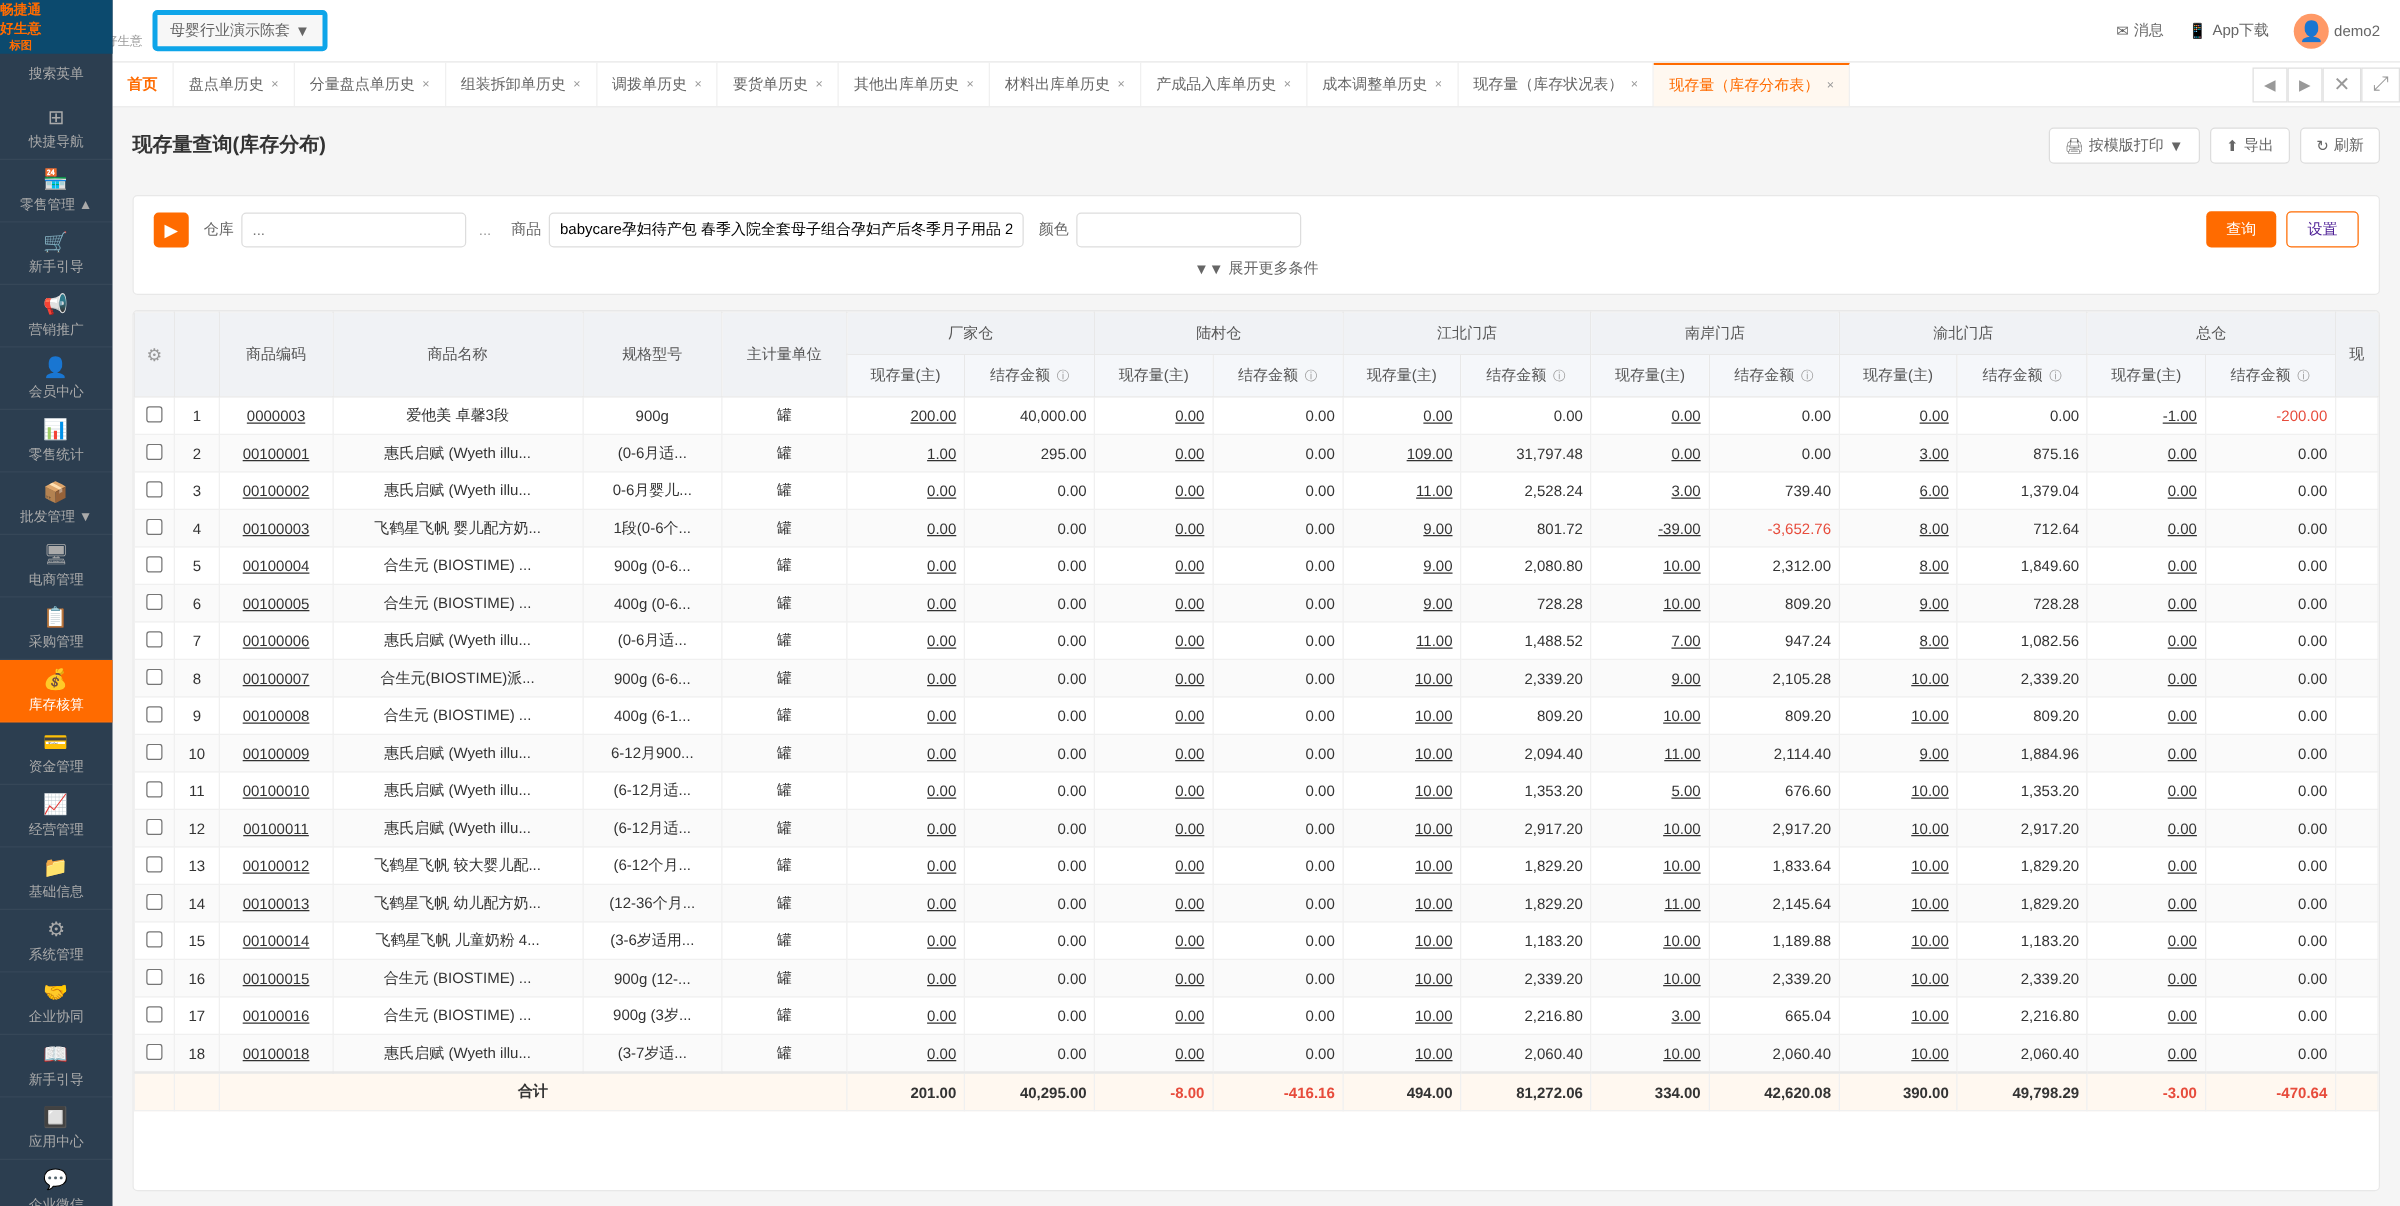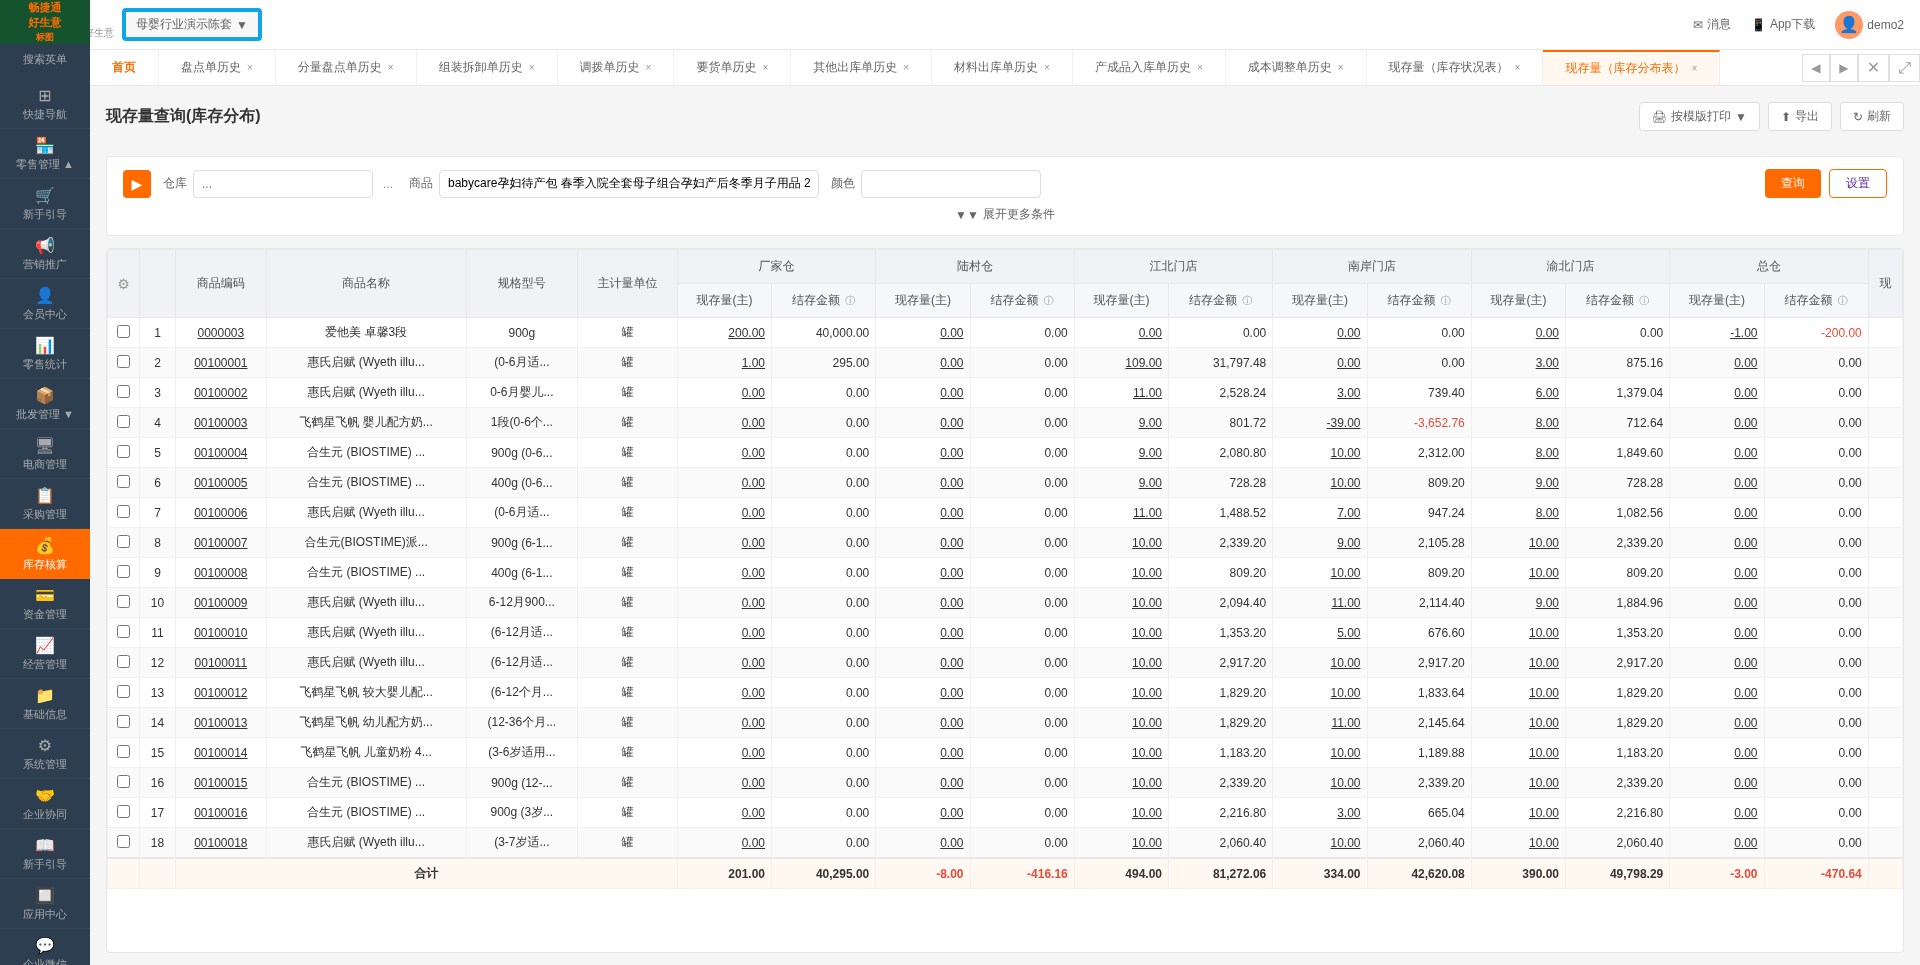--- a/index.html
+++ b/index.html
@@ -11,31 +11,31 @@
     .logo-area { display: flex; align-items: center; gap: 6px; cursor: pointer; }
     .logo-icon { width: 32px; height: 32px; background: #ff6b00; border-radius: 4px; display: flex; align-items: center; justify-content: center; color: #fff; font-size: 14px; font-weight: bold; }
     .logo-text { font-size: 12px; color: #666; line-height: 1.3; }
     .industry-selector { display: flex; align-items: center; gap: 4px; background: #f7f7f7; border: 4px solid #0ea5e9; padding: 4px 10px; border-radius: 4px; cursor: pointer; color: #666; font-size: 12px; }
     .top-bar-right { display: flex; align-items: center; gap: 20px; }
     .top-right-item { display: flex; align-items: center; gap: 4px; cursor: pointer; color: #666; font-size: 12px; }
     .avatar { width: 28px; height: 28px; border-radius: 50%; background: #ff9966; display: flex; align-items: center; justify-content: center; overflow: hidden; }
 
     
     .nav-tabs { background: #fff; height: 36px; display: flex; align-items: center; border-bottom: 1px solid #e8e8e8; position: fixed; top: 50px; left: 90px; right: 0; z-index: 99; overflow: hidden; }
-    .nav-tab { display: flex; align-items: center; gap: 4px; padding: 0 22px; height: 36px; font-size: 12px; color: #666; cursor: pointer; border-right: 1px solid #f0f0f0; white-space: nowrap; flex-shrink: 0; }
+    .nav-tab { display: flex; align-items: center; gap: 4px; padding: 0 12px; height: 36px; font-size: 12px; color: #666; cursor: pointer; border-right: 1px solid #f0f0f0; white-space: nowrap; flex-shrink: 0; }
     .nav-tab.active { color: #ff6b00; background: #fff8f0; border-top: 2px solid #ff6b00; }
     .nav-tab .close-x { color: #999; font-size: 10px; margin-left: 2px; }
     .nav-tab-home { color: #ff6b00; font-weight: bold; }
     .nav-arrows { display: flex; align-items: center; margin-left: auto; flex-shrink: 0; }
     .nav-arrow-btn { width: 28px; height: 28px; display: flex; align-items: center; justify-content: center; cursor: pointer; color: #999; border: 1px solid #e0e0e0; }
     .nav-close-all { padding: 0 8px; height: 28px; display: flex; align-items: center; cursor: pointer; color: #999; border: 1px solid #e0e0e0; font-size: 16px; }
 
     
     .sidebar { position: fixed; top: 0; left: 0; width: 90px; height: 100vh; background: #2c3e50; display: flex; flex-direction: column; z-index: 200; }
-    .sidebar-logo { height: 50px; display: flex; align-items: center; justify-content: center; background: #14532d; }
+    .sidebar-logo { height: 50px; display: flex; align-items: center; background: #0c4a6e; }
     .sidebar-logo-inner { color: #ff6b00; font-size: 11px; font-weight: bold; text-align: center; }
     .sidebar-item { display: flex; flex-direction: column; align-items: center; justify-content: center; padding: 10px 4px; cursor: pointer; color: #aaa; font-size: 11px; border-bottom: 1px solid rgba(255,255,255,0.05); transition: background 0.2s; min-height: 50px; }
     .sidebar-item.active { background: #ff6b00; color: #fff; }
     .sidebar-item-icon { font-size: 16px; margin-bottom: 2px; }
     .sidebar-search { display: flex; flex-direction: column; align-items: center; padding: 8px 4px; cursor: pointer; color: #aaa; font-size: 11px; }
 
     
     .main-content { margin-left: 90px; margin-top: 86px; padding: 16px; height: calc(100vh - 86px); overflow: hidden; }
     
     
@@ -481,21 +481,21 @@
     <td class="text-right">1,082.56</td>
     <td class="text-right "><span class="underline">0.00</span></td>
     <td class="text-right ">0.00</td>
     <td></td>
   </tr>
           <tr>
     <td><input type="checkbox" style=""></td>
     <td>8</td>
     <td><span class="underline">00100007</span></td>
     <td>合生元(BIOSTIME)派...</td>
-    <td>900g (6-1...</td>
+    <td>900g (6-6...</td>
     <td>罐</td>
     <td class="text-right"><span class="underline">0.00</span></td>
     <td class="text-right">0.00</td>
     <td class="text-right"><span class="underline">0.00</span></td>
     <td class="text-right">0.00</td>
     <td class="text-right"><span class="underline">10.00</span></td>
     <td class="text-right">2,339.20</td>
     <td class="text-right "><span class="underline">9.00</span></td>
     <td class="text-right ">2,105.28</td>
     <td class="text-right"><span class="underline">10.00</span></td>

